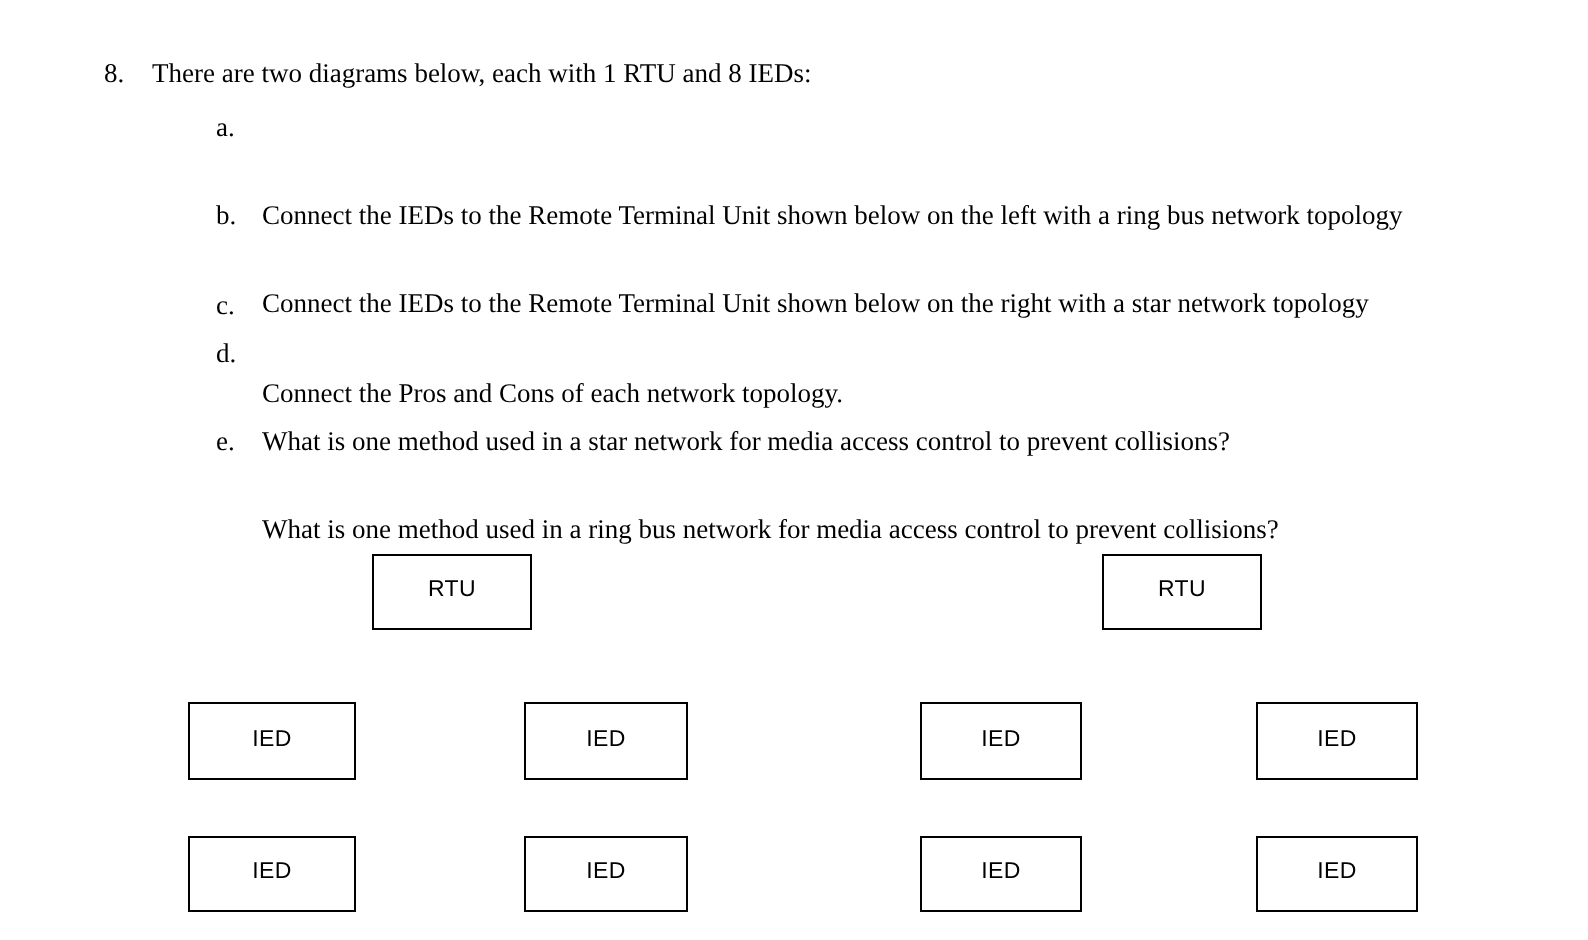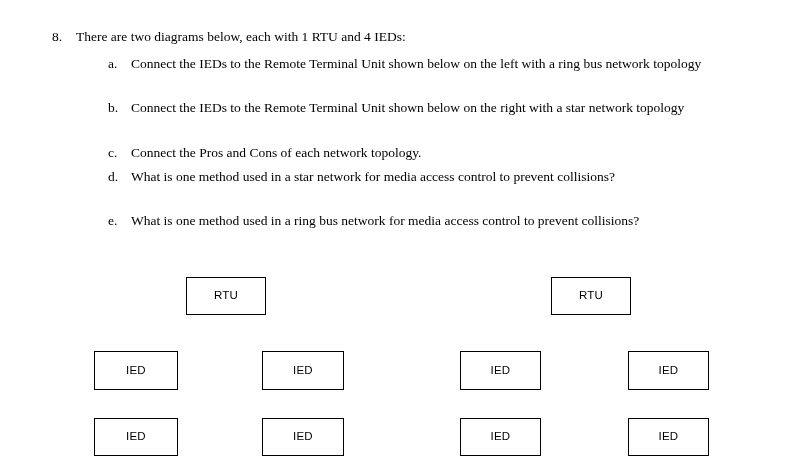--- a/index.html
+++ b/index.html
@@ -49,21 +49,21 @@
     line-height: 17px;
     color: #000000;
   }
 
   
   .item-main .q-marker { left: 52px; top: 28px; }
   .item-main .q-text   { left: 76px; top: 28px; width: 660px; }
 
   
   .subitem .q-marker { left: 108px; }
-  .subitem .q-text   { left: 131px; width: 600px; }
+  .subitem .q-text   { left: 131px; width: 600px; margin-top: 44px; }
 
   .sub-a .q-marker, .sub-a .q-text { top: 55px; }
   .sub-b .q-marker, .sub-b .q-text { top: 99px; }
   .sub-c .q-marker, .sub-c .q-text { top: 144px; }
   .sub-d .q-marker, .sub-d .q-text { top: 168px; }
   .sub-e .q-marker, .sub-e .q-text { top: 212px; }
 
   
   .diagram-area {
     position: absolute;
@@ -106,21 +106,21 @@
 </style>
 </head>
 <body>
 
 <div id="page">
 
   <div class="question-block">
 
     <div class="q-item item-main">
       <span class="q-marker">8.</span>
-      <span class="q-text">There are two diagrams below, each with 1 RTU and 4 IEDs:</span>
+      <span class="q-text">There are two diagrams below, each with 1 RTU and 8 IEDs:</span>
     </div>
 
     <div class="q-item subitem sub-a">
       <span class="q-marker">a.</span>
       <span class="q-text">Connect the IEDs to the Remote Terminal Unit shown below on the left with a ring bus network topology</span>
     </div>
 
     <div class="q-item subitem sub-b">
       <span class="q-marker">b.</span>
       <span class="q-text">Connect the IEDs to the Remote Terminal Unit shown below on the right with a star network topology</span>

